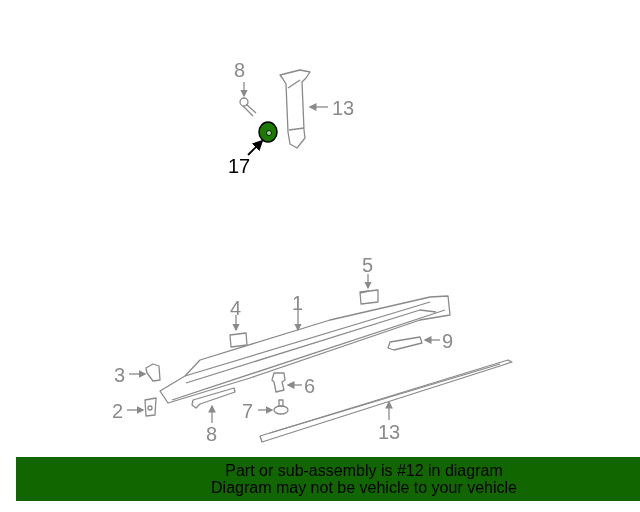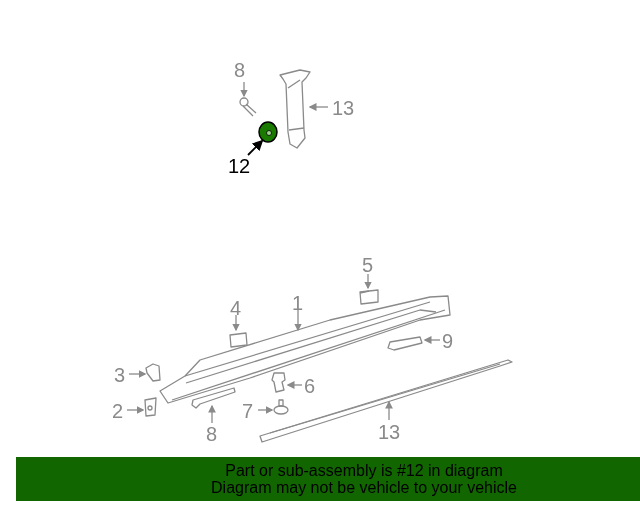--- a/index.html
+++ b/index.html
@@ -97,21 +97,21 @@
 
   <g>
     <ellipse cx="268" cy="132" rx="9" ry="10" fill="#1a7a00" stroke="#000" stroke-width="1.5"></ellipse>
     <circle cx="269" cy="133" r="2.5" fill="#9ad08a" stroke="#000" stroke-width="0.8"></circle>
   </g>
   <line x1="248" y1="155" x2="262" y2="141" stroke="#000" stroke-width="1.8" marker-end="url(#arrb)"></line>
 </svg>
 
 <span class="callout" style="left:234px;top:60px;">8</span>
 <span class="callout" style="left:332px;top:98px;">13</span>
-<span class="callout active" style="left:228px;top:156px;">12</span>
+<span class="callout active" style="left:228px;top:156px;">17</span>
 <span class="callout" style="left:362px;top:255px;">5</span>
 <span class="callout" style="left:230px;top:298px;">4</span>
 <span class="callout" style="left:292px;top:293px;">1</span>
 <span class="callout" style="left:442px;top:331px;">9</span>
 <span class="callout" style="left:114px;top:365px;">3</span>
 <span class="callout" style="left:304px;top:376px;">6</span>
 <span class="callout" style="left:112px;top:401px;">2</span>
 <span class="callout" style="left:242px;top:401px;">7</span>
 <span class="callout" style="left:206px;top:424px;">8</span>
 <span class="callout" style="left:378px;top:422px;">13</span>

